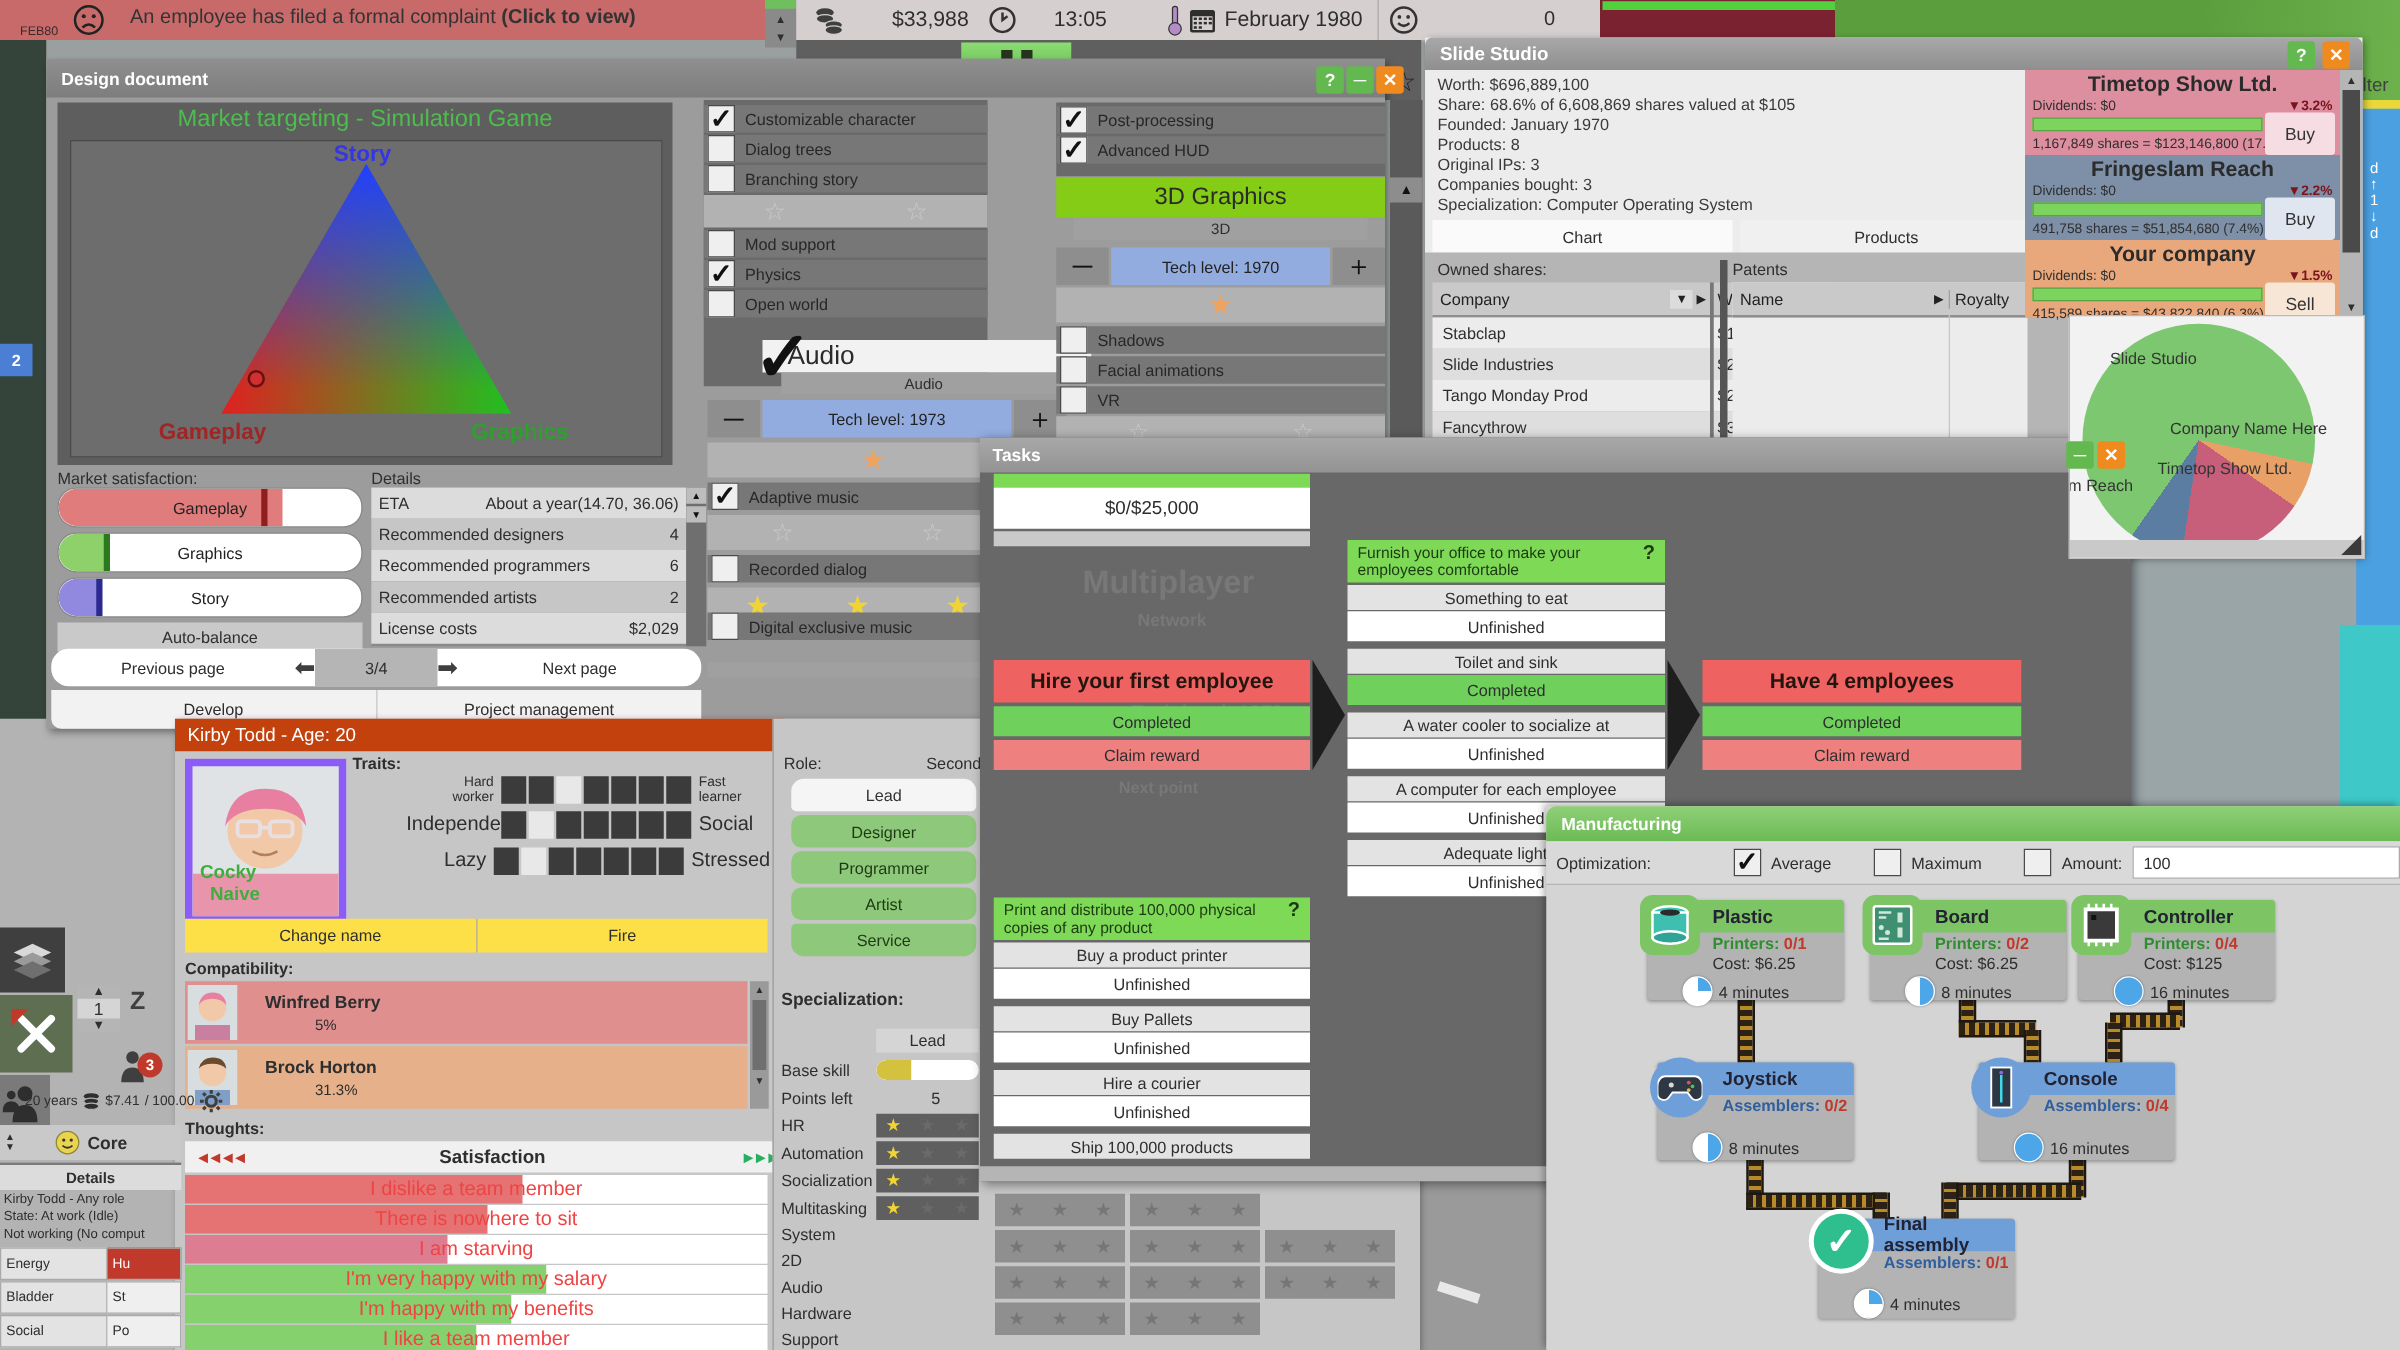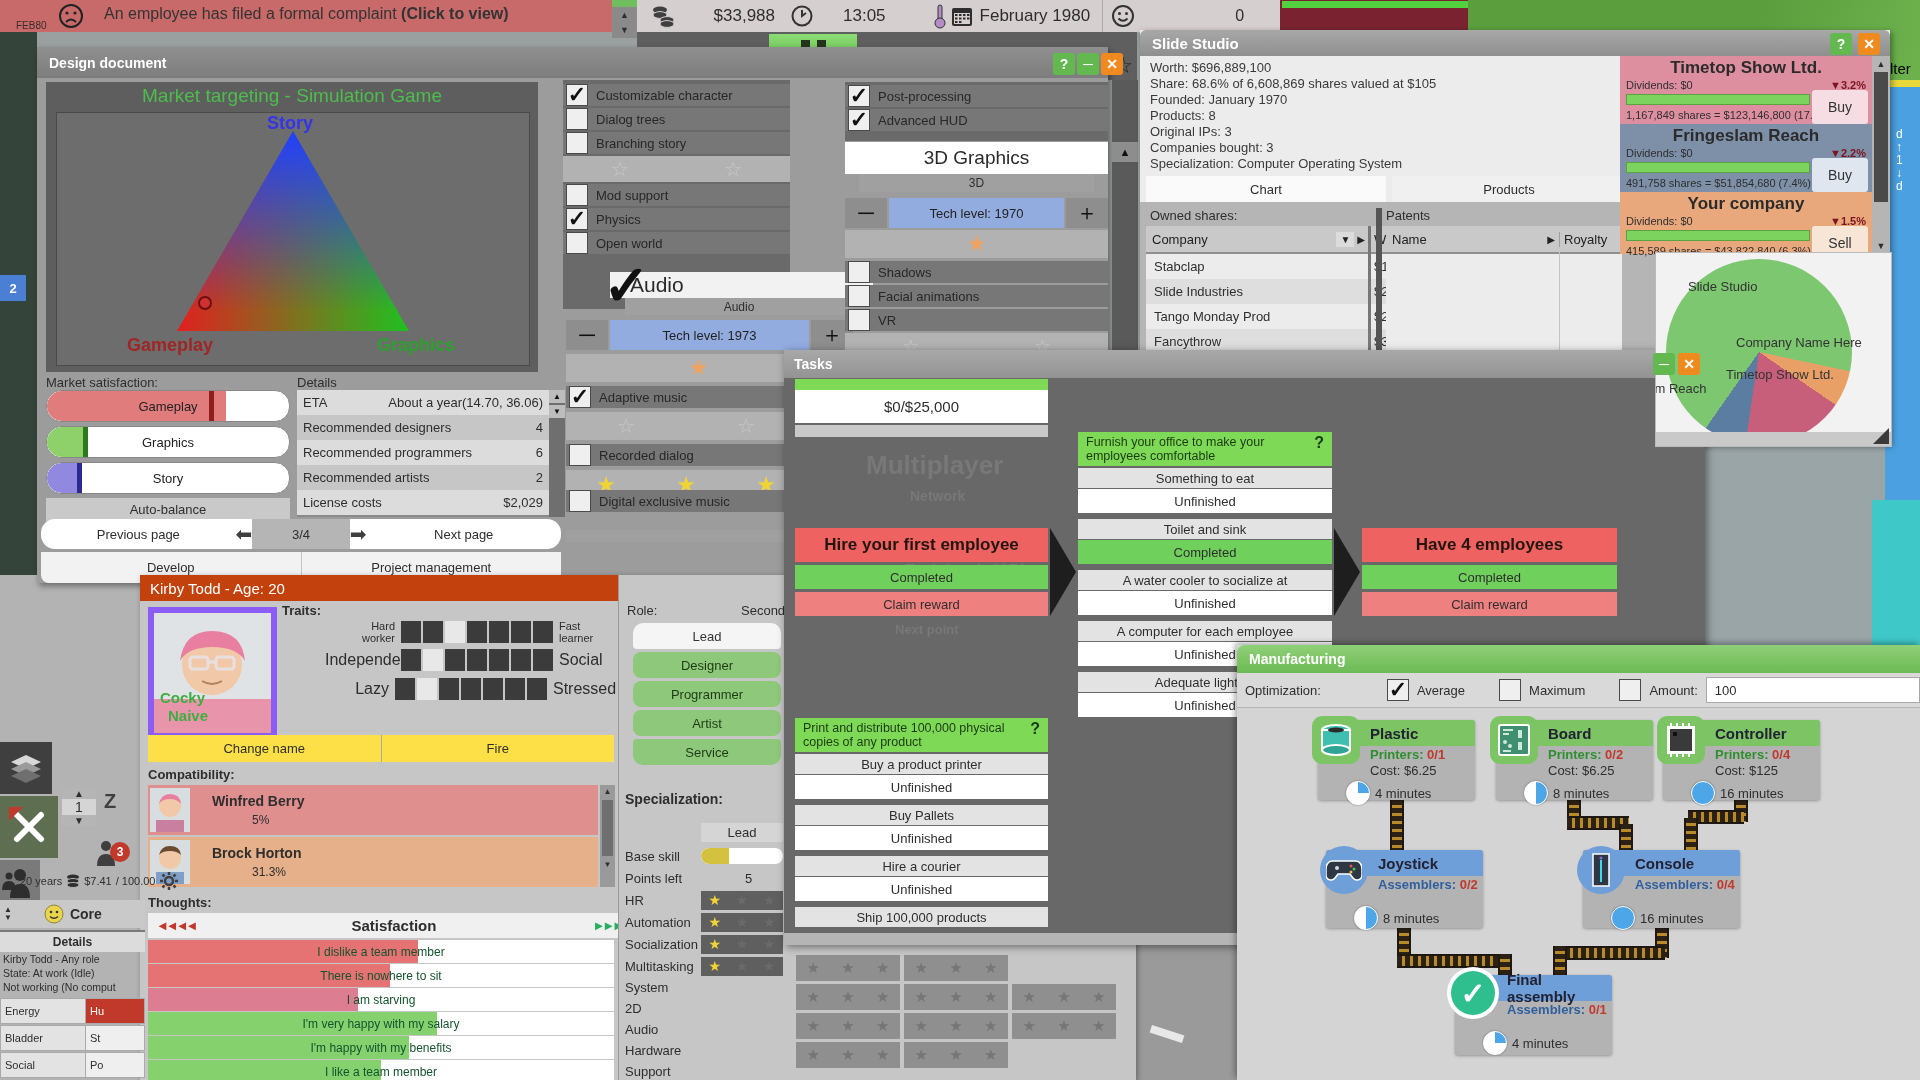--- a/index.html
+++ b/index.html
@@ -52,21 +52,21 @@
   .srow{display:flex;justify-content:space-between;font-size:11px;margin-top:1px;}
   .schange{color:#7c1420;font-weight:bold;}
   .sbar{height:9px;background:#7cd45f;border:1px solid #5aa342;width:182px;margin-top:3px;}
   .sshares{font-size:11px;margin-top:4px;}
   .sbtn{position:absolute;right:4px;top:34px;width:56px;height:34px;border-radius:3px;display:flex;align-items:center;justify-content:center;font-size:14px;color:#333;}
   
   .tbl-h{background:#c9c9c9;display:flex;align-items:center;font-size:13px;color:#222;}
   .trow{display:flex;font-size:13px;align-items:center;}
   .thought{position:relative;height:23px;background:#fff;margin-bottom:1px;}
   .tfill{position:absolute;left:0;top:0;bottom:0;}
-  .ttext{position:absolute;left:0;right:0;top:0;bottom:0;display:flex;align-items:center;justify-content:center;font-size:12px;color:#14532d;}
+  .ttext{position:absolute;left:0;right:0;top:0;bottom:0;display:flex;align-items:center;justify-content:center;font-size:16px;color:#ef4444;}
   .rolebtn{height:26px;margin-bottom:3px;border-radius:8px;display:flex;align-items:center;justify-content:center;background:#8ec87a;color:#1e3a14;}
   .dot{width:20px;height:22px;background:#3b3b3b;margin-right:2px;}
   .dot.on{background:#e8e8e8;}
   .spec-star{width:82px;height:19px;background:#5f5f5f;display:flex;align-items:center;justify-content:space-around;font-size:14px;}
   .gcell{position:absolute;width:104px;height:26px;background:#8f8f8f;display:flex;align-items:center;justify-content:space-around;color:#767676;font-size:15px;}
   .ghost{position:absolute;color:#787878;font-weight:bold;}
 </style>
 </head>
 <body>
 
@@ -77,21 +77,21 @@
   <div class="abs" style="left:1280px;top:0;width:190px;height:66px;background:#7a2230;"></div>
   <div class="abs" style="left:1282px;top:1px;width:186px;height:7px;background:#52d13f;"></div>
   <div class="abs" style="left:1468px;top:0;width:452px;height:215px;background:linear-gradient(100deg,#5a9e3e 60%,#6fb44e);"></div>
   <div class="abs" style="left:1705px;top:440px;width:215px;height:210px;background:#9aa5a8;"></div>
   <div class="abs" style="left:1885px;top:86px;width:35px;height:420px;background:#4aa0e0;"></div>
   <div class="abs" style="left:1872px;top:500px;width:48px;height:165px;background:#3fc8c8;"></div>
   <div class="abs" style="left:784px;top:945px;width:460px;height:135px;background:#9a9a9a;"></div>
   <div class="abs" style="left:1150px;top:1030px;width:34px;height:8px;background:#e8e8e8;transform:rotate(18deg);"></div>
   <div class="abs" style="left:0;top:275px;width:26px;height:26px;background:#4a7fd4;color:#fff;font-weight:bold;display:flex;align-items:center;justify-content:center;">2</div>
 
-  <div class="abs" style="left:1890px;top:60px;color:#000000;font-size:15px;">lter</div>
+  <div class="abs" style="left:1890px;top:60px;color:#404040;font-size:15px;">lter</div>
   <div class="abs" style="left:1890px;top:80px;width:30px;height:7px;background:#e8d83a;"></div>
   <div class="abs white" style="left:1896px;top:128px;font-size:12px;line-height:13px;">d<br>↑<br>1<br>↓<br>d</div>
 
   <div class="abs" style="left:0;top:0;width:637px;height:32px;background:#c96a6a;">
     <svg class="abs" style="left:58px;top:3px;" width="26" height="26" viewBox="0 0 26 26">
         <circle cx="13" cy="13" r="11" fill="none" stroke="#222" stroke-width="2"></circle>
         <circle cx="9" cy="10" r="1.6" fill="#222"></circle>
         <circle cx="17" cy="10" r="1.6" fill="#222"></circle>
         <path d="M8 19 q5 -5 10 0" fill="none" stroke="#222" stroke-width="2"></path>
       </svg>
@@ -324,21 +324,21 @@
       <div class="feat">
           <span class="chk">✓</span>
           <span>Post-processing</span>
         </div>
       <div class="feat">
           <span class="chk">✓</span>
           <span>Advanced HUD</span>
         </div>
     </div>
     <div class="abs" style="left:808px;top:95px;width:263px;height:290px;">
-      <div class="ctr" style="height:32px;background:#ffffff;font-size:19px;color:#2a2a2a;">
+      <div class="ctr" style="height:32px;background:#84cc16;font-size:19px;color:#2a2a2a;">
           <span>3D Graphics</span>
         </div>
       <div class="ctr" style="height:18px;background:#a0a0a0;font-size:12px;margin:0 14px;">3D</div>
       <div class="techrow" style="margin-top:6px;">
         <div class="tech-b">─</div>
         <div class="tech-v">Tech level: 1970</div>
         <div class="tech-b">＋</div>
       </div>
       <div class="starrow" style="height:28px;margin-bottom:3px;">
           <span class="st-o" style="font-size:22px;">★</span>

